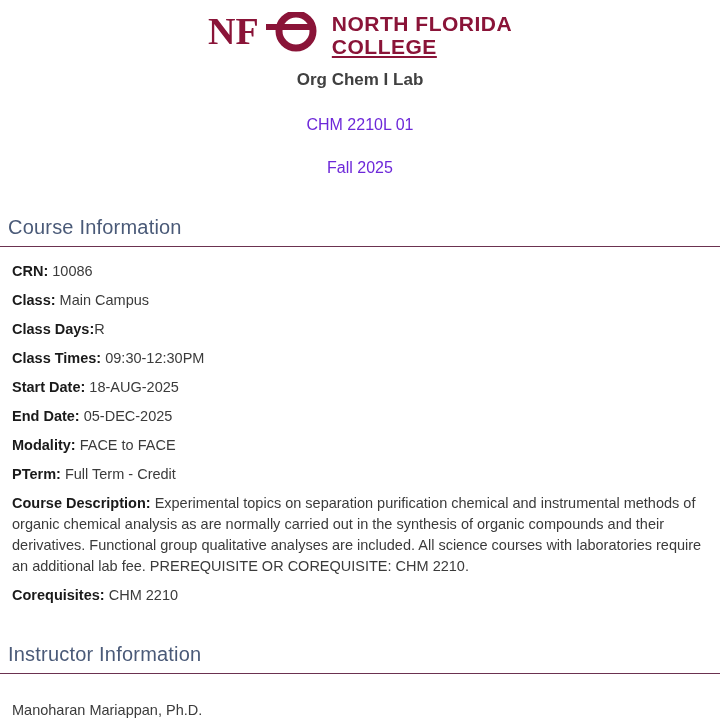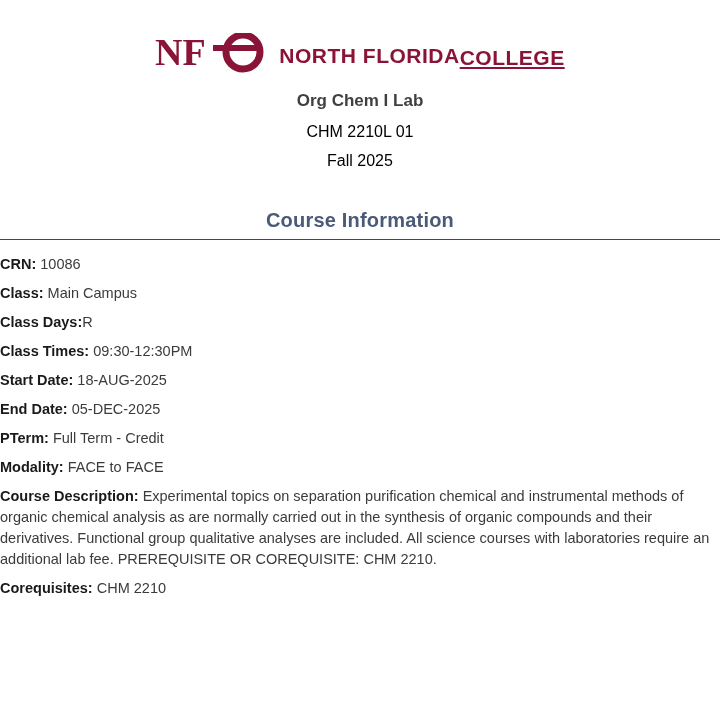--- a/index.html
+++ b/index.html
@@ -21,33 +21,32 @@
     padding: 0;
     box-sizing: border-box;
   }
 
   
   .logo-block {
     display: flex;
     justify-content: center;
     align-items: center;
     padding: 12px 0 4px 0;
-    margin-top: 21px;
   }
   .logo-wrap {
     display: flex;
     align-items: center;
     gap: 12px;
   }
   .logo-mark {
     display: block;
   }
   .logo-text {
     display: flex;
-    flex-direction: row;
+    flex-direction: column;
     justify-content: flex-start;
     line-height: 1.0;
   }
   .logo-line1, .logo-line2 {
     font-family: "Liberation Sans", sans-serif;
     font-weight: bold;
     color: #8a1438;
     letter-spacing: 0.5px;
   }
   .logo-line1 { font-size: 21px; }
@@ -56,39 +55,39 @@
   .course-title {
     text-align: center;
     font-weight: bold;
     font-size: 17px;
     color: #404040;
     margin-top: 6px;
   }
   .course-code, .course-term {
     text-align: center;
     font-size: 16px;
-    color: #000000;
-    margin-top: 6px;
+    color: #6d28d9;
+    margin-top: 20px;
   }
 
   
   .section {
     margin-top: 34px;
   }
   .section-heading {
     font-size: 20px;
-    font-weight: bold;
+    font-weight: normal;
     color: #4a5a78;
-    padding: 0 0 4px 0;
+    padding: 0 0 4px 8px;
     border-bottom: 1px solid #6b3250;
     letter-spacing: 0.2px;
-    text-align: center;
   }
   .section-body {
     margin-top: 14px;
+    margin-left: 12px;
   }
 
   
   .field {
     margin: 0 0 8px 0;
     color: #333333;
     font-size: 14.5px;
   }
   .field .k {
     font-weight: bold;
@@ -159,36 +158,44 @@
         <span class="k">Start Date:</span>
         <span class="v">18-AUG-2025</span>
       </div>
 
       <div class="field">
         <span class="k">End Date:</span>
         <span class="v">05-DEC-2025</span>
       </div>
 
       <div class="field">
+        <span class="k">Modality:</span>
+        <span class="v">FACE to FACE</span>
+      </div>
+
+      <div class="field">
         <span class="k">PTerm:</span>
         <span class="v">Full Term - Credit</span>
-      </div>
-
-      <div class="field">
-        <span class="k">Modality:</span>
-        <span class="v">FACE to FACE</span>
       </div>
 
       <div class="field desc">
         <span class="k">Course Description:</span>
         <span class="v">Experimental topics on separation purification chemical and instrumental methods of organic chemical analysis as are normally carried out in the synthesis of organic compounds and their derivatives. Functional group qualitative analyses are included. All science courses with laboratories require an additional lab fee. PREREQUISITE OR COREQUISITE: CHM 2210.</span>
       </div>
 
       <div class="field">
         <span class="k">Corequisites:</span>
         <span class="v">CHM 2210</span>
       </div>
 
     </div>
   </div>
 
+  <div class="section">
+    <div class="section-heading">Instructor Information</div>
+    <div class="section-body">
+      <div class="spacer-sm"></div>
+      <div class="plain-line">Manoharan Mariappan, Ph.D.</div>
+
+    </div>
+  </div>
 
 </div>
 
 </body></html>

